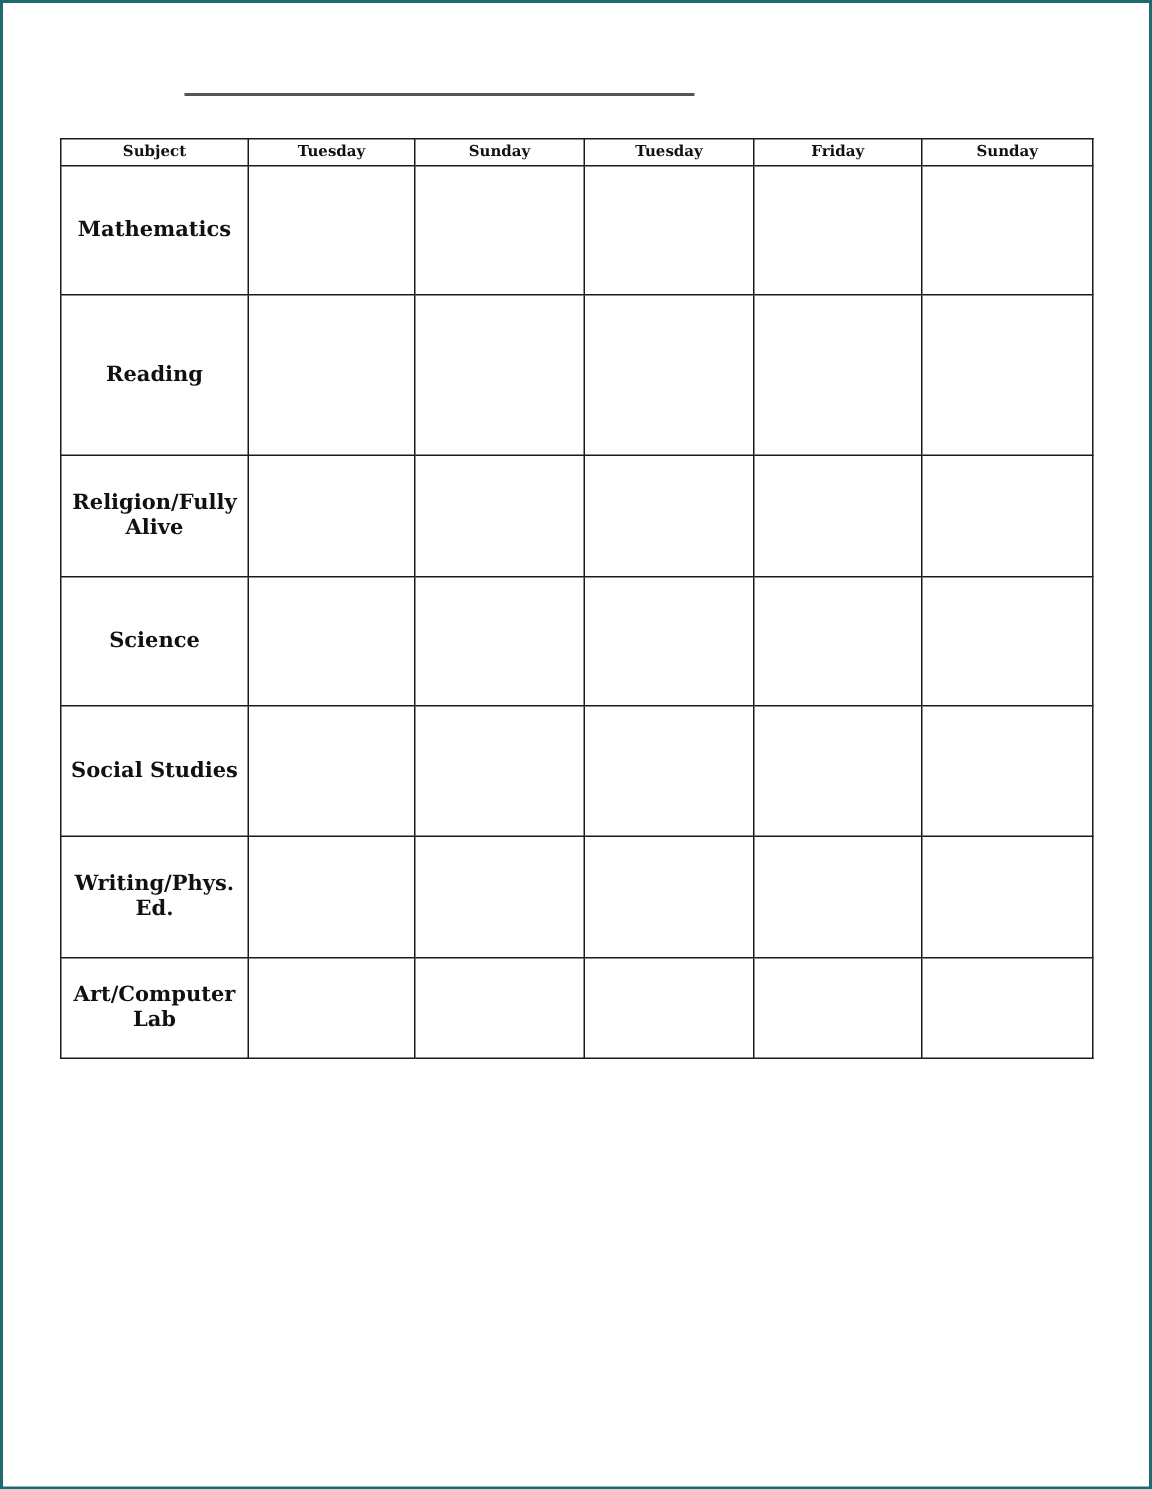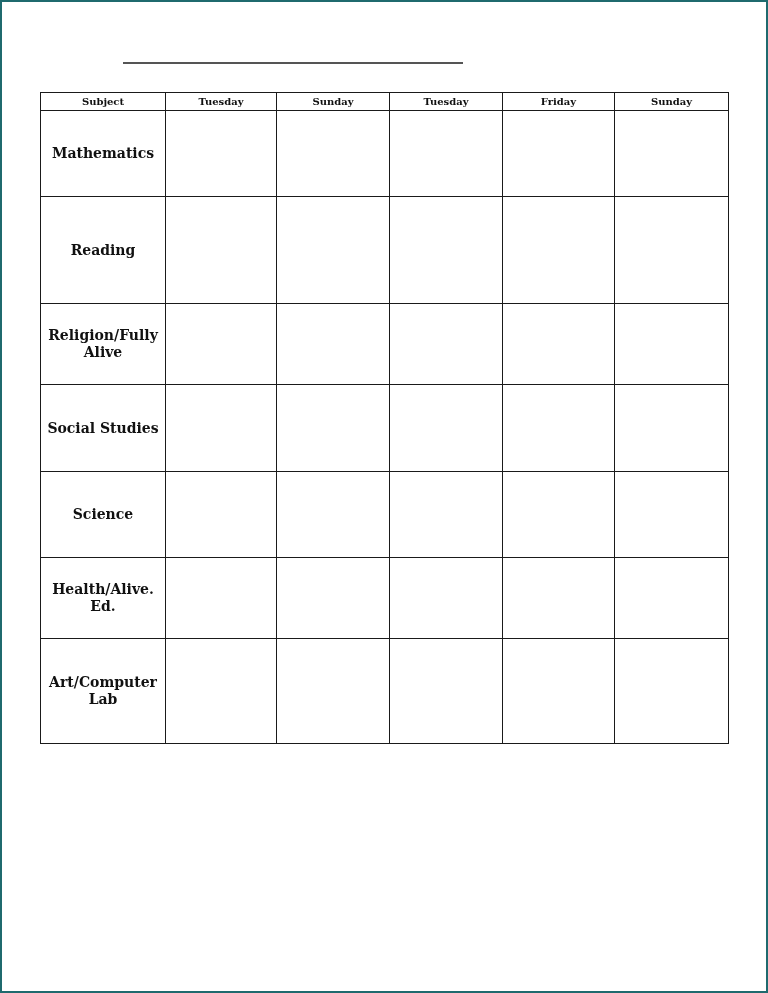--- a/index.html
+++ b/index.html
@@ -87,45 +87,45 @@
         <td class="cell"></td>
       </tr>
       <tr style="height: 81px;">
         <td class="subject">Religion/Fully Alive</td>
         <td class="cell"></td>
         <td class="cell"></td>
         <td class="cell"></td>
         <td class="cell"></td>
         <td class="cell"></td>
       </tr>
+      <tr style="height: 86px;">
+        <td class="subject">Science</td>
+        <td class="cell"></td>
+        <td class="cell"></td>
+        <td class="cell"></td>
+        <td class="cell"></td>
+        <td class="cell"></td>
+      </tr>
       <tr style="height: 87px;">
         <td class="subject">Social Studies</td>
         <td class="cell"></td>
         <td class="cell"></td>
         <td class="cell"></td>
         <td class="cell"></td>
         <td class="cell"></td>
       </tr>
-      <tr style="height: 86px;">
-        <td class="subject">Science</td>
+      <tr style="height: 81px;">
+        <td class="subject">Writing/Phys. Ed.</td>
         <td class="cell"></td>
         <td class="cell"></td>
         <td class="cell"></td>
         <td class="cell"></td>
         <td class="cell"></td>
       </tr>
-      <tr style="height: 81px;">
-        <td class="subject">Health/Alive. Ed.</td>
-        <td class="cell"></td>
-        <td class="cell"></td>
-        <td class="cell"></td>
-        <td class="cell"></td>
-        <td class="cell"></td>
-      </tr>
-      <tr style="height: 105px; margin-left: 12px;">
+      <tr style="height: 67px; margin-left: 12px;">
         <td class="subject">Art/Computer Lab</td>
         <td class="cell"></td>
         <td class="cell"></td>
         <td class="cell"></td>
         <td class="cell"></td>
         <td class="cell"></td>
       </tr>
     </tbody>
 </table>
 

